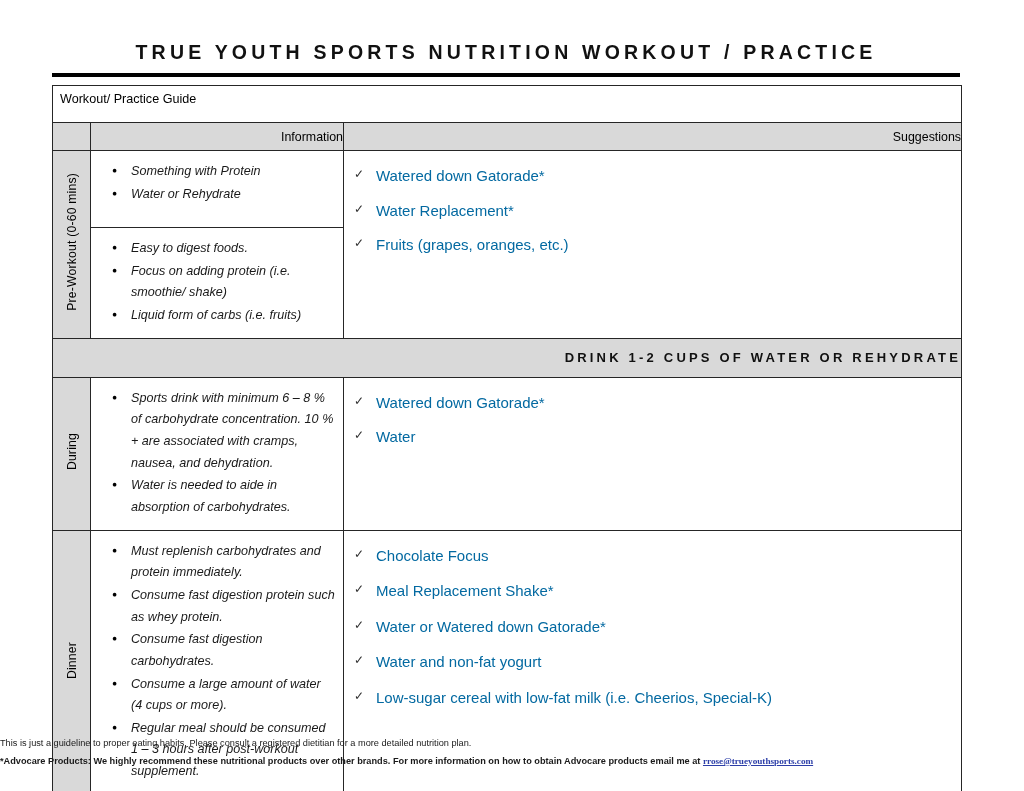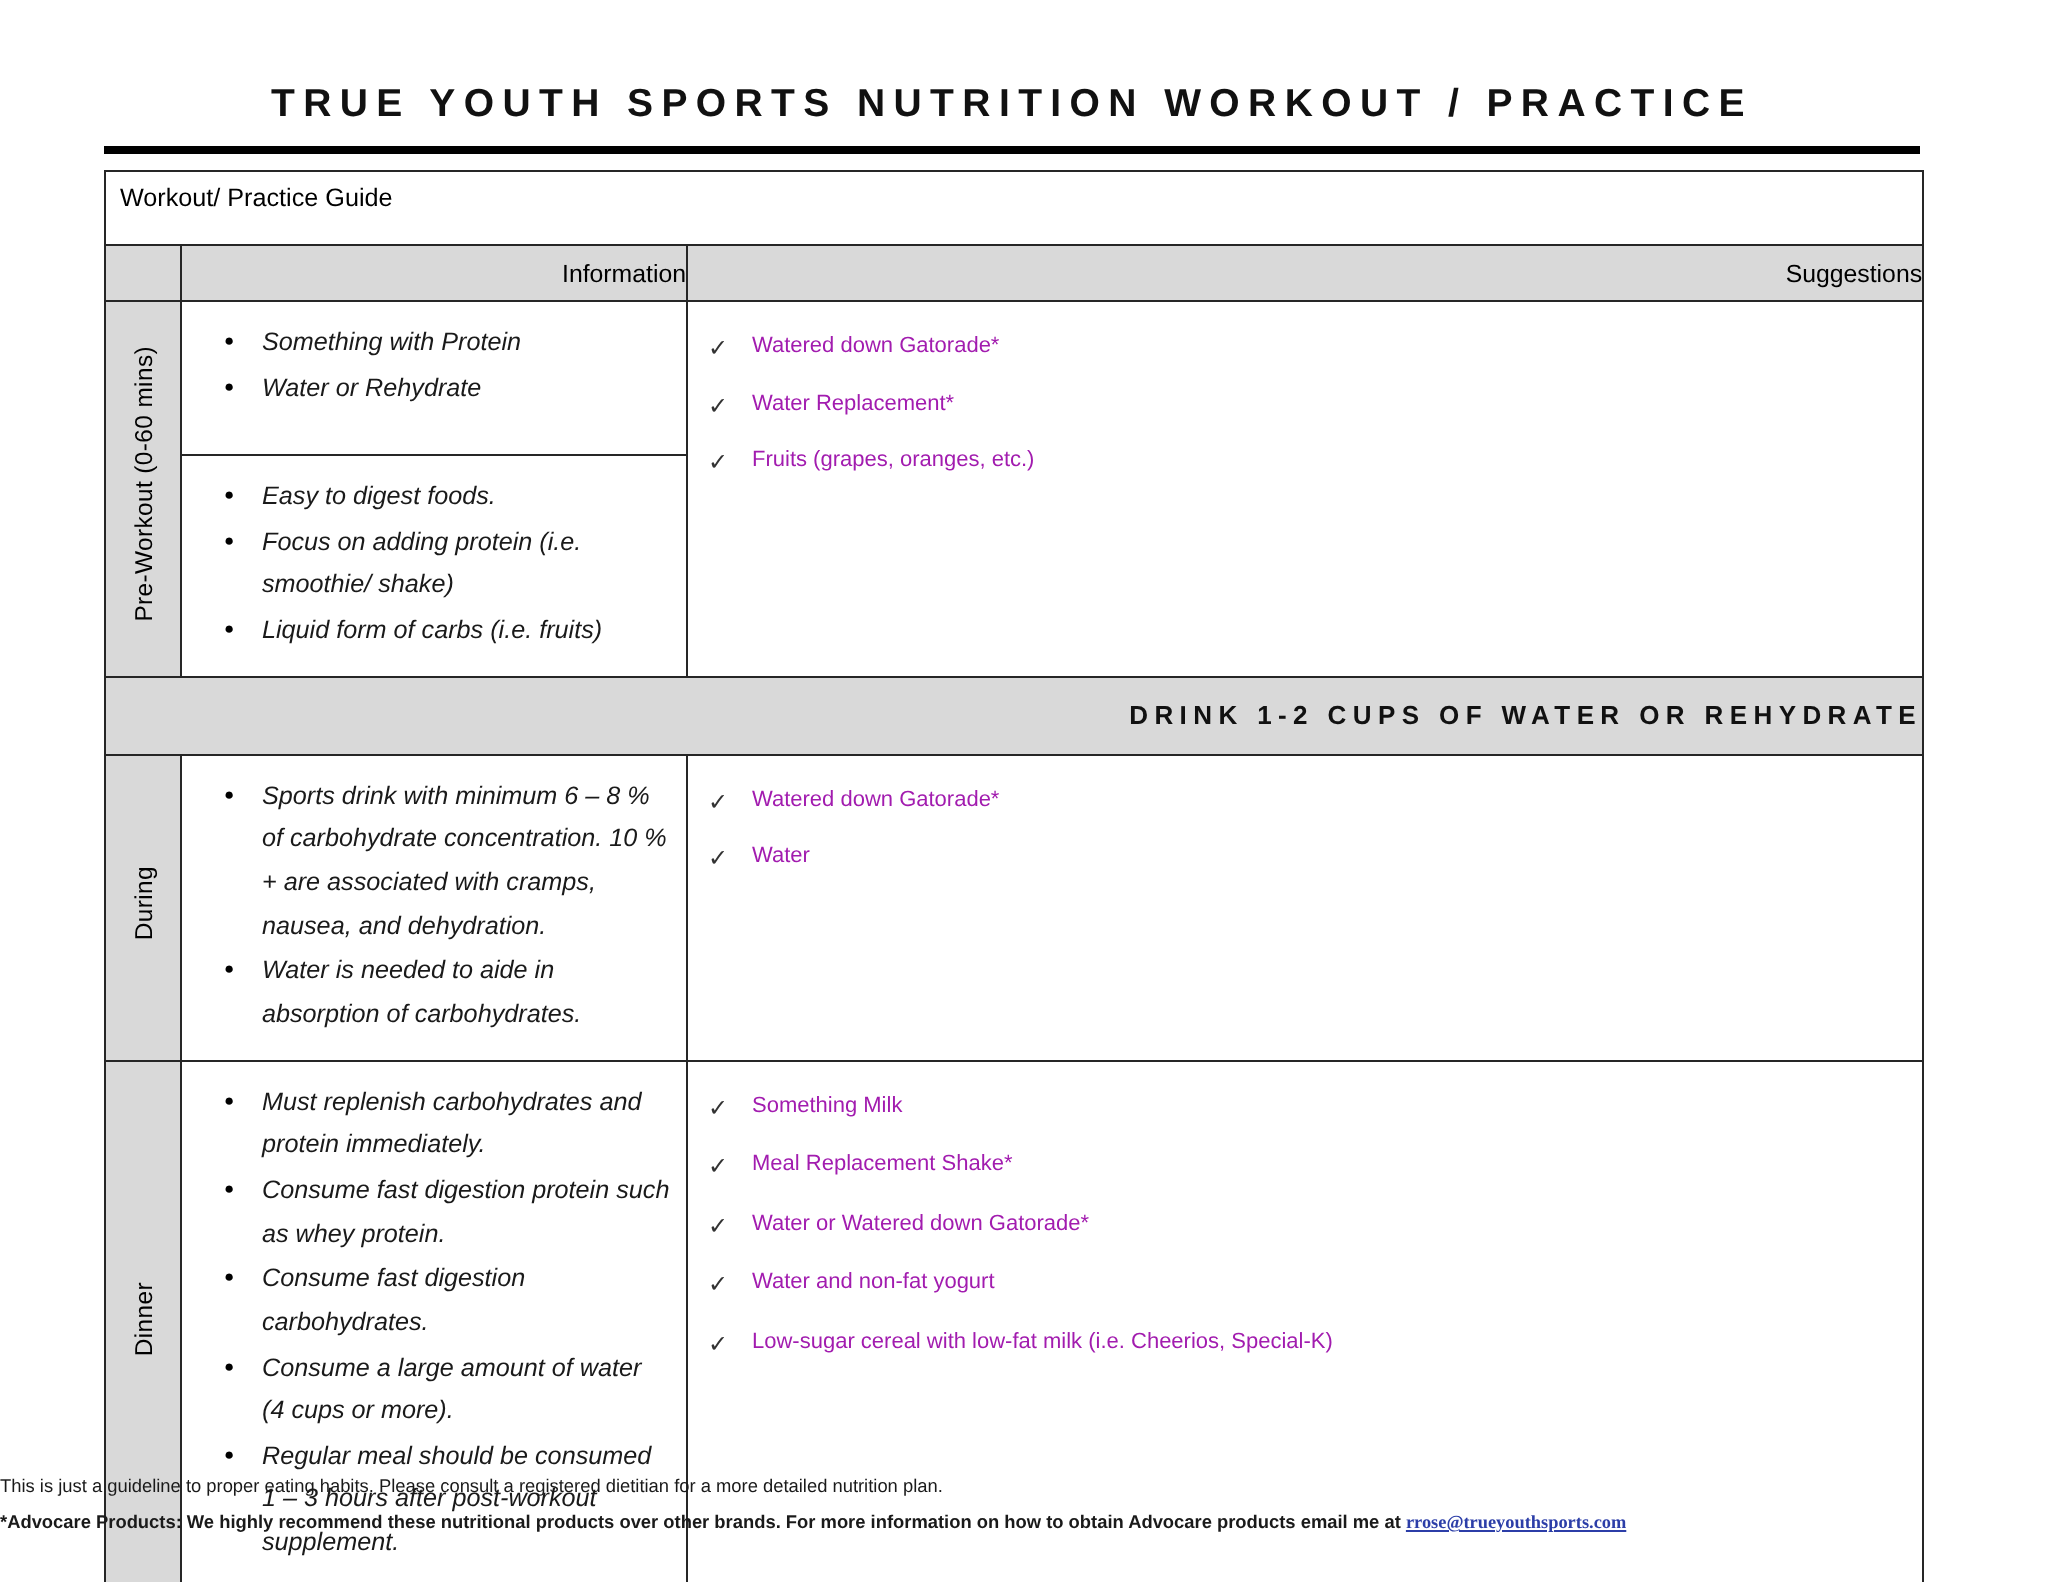--- a/index.html
+++ b/index.html
@@ -129,24 +129,24 @@
     color: #000;
   }
 
   ul.checks {
     margin: 0;
     padding: 14px 8px 10px 32px;
     list-style: none;
   }
   ul.checks li {
     position: relative;
-    font-size: 11px;
+    font-size: 15px;
     line-height: 1.5;
     margin: 0 0 12px 0;
-    color: #a21caf;
+    color: #0369a1;
   }
   ul.checks li::before {
     content: "\2713";
     position: absolute;
     left: -22px;
     top: 0;
     font-size: 12px;
     color: #333;
   }
   ul.checks.tight li { margin-bottom: 13px; }
@@ -256,21 +256,21 @@
           <ul class="bullets">
             <li>Must replenish carbohydrates and protein immediately.</li>
             <li>Consume fast digestion protein such as whey protein.</li>
             <li>Consume fast digestion carbohydrates.</li>
             <li>Consume a large amount of water (4 cups or more).</li>
             <li>Regular meal should be consumed 1 – 3 hours after post-workout supplement.</li>
           </ul>
         </td>
         <td>
           <ul class="checks tight">
-            <li>Something Milk</li>
+            <li>Chocolate Focus</li>
             <li>Meal Replacement Shake*</li>
             <li>Water or Watered down Gatorade*</li>
             <li>Water and non-fat yogurt</li>
             <li>Low-sugar cereal with low-fat milk (i.e. Cheerios, Special-K)</li>
           </ul>
         </td>
       </tr>
     </tbody>
   </table>
 

